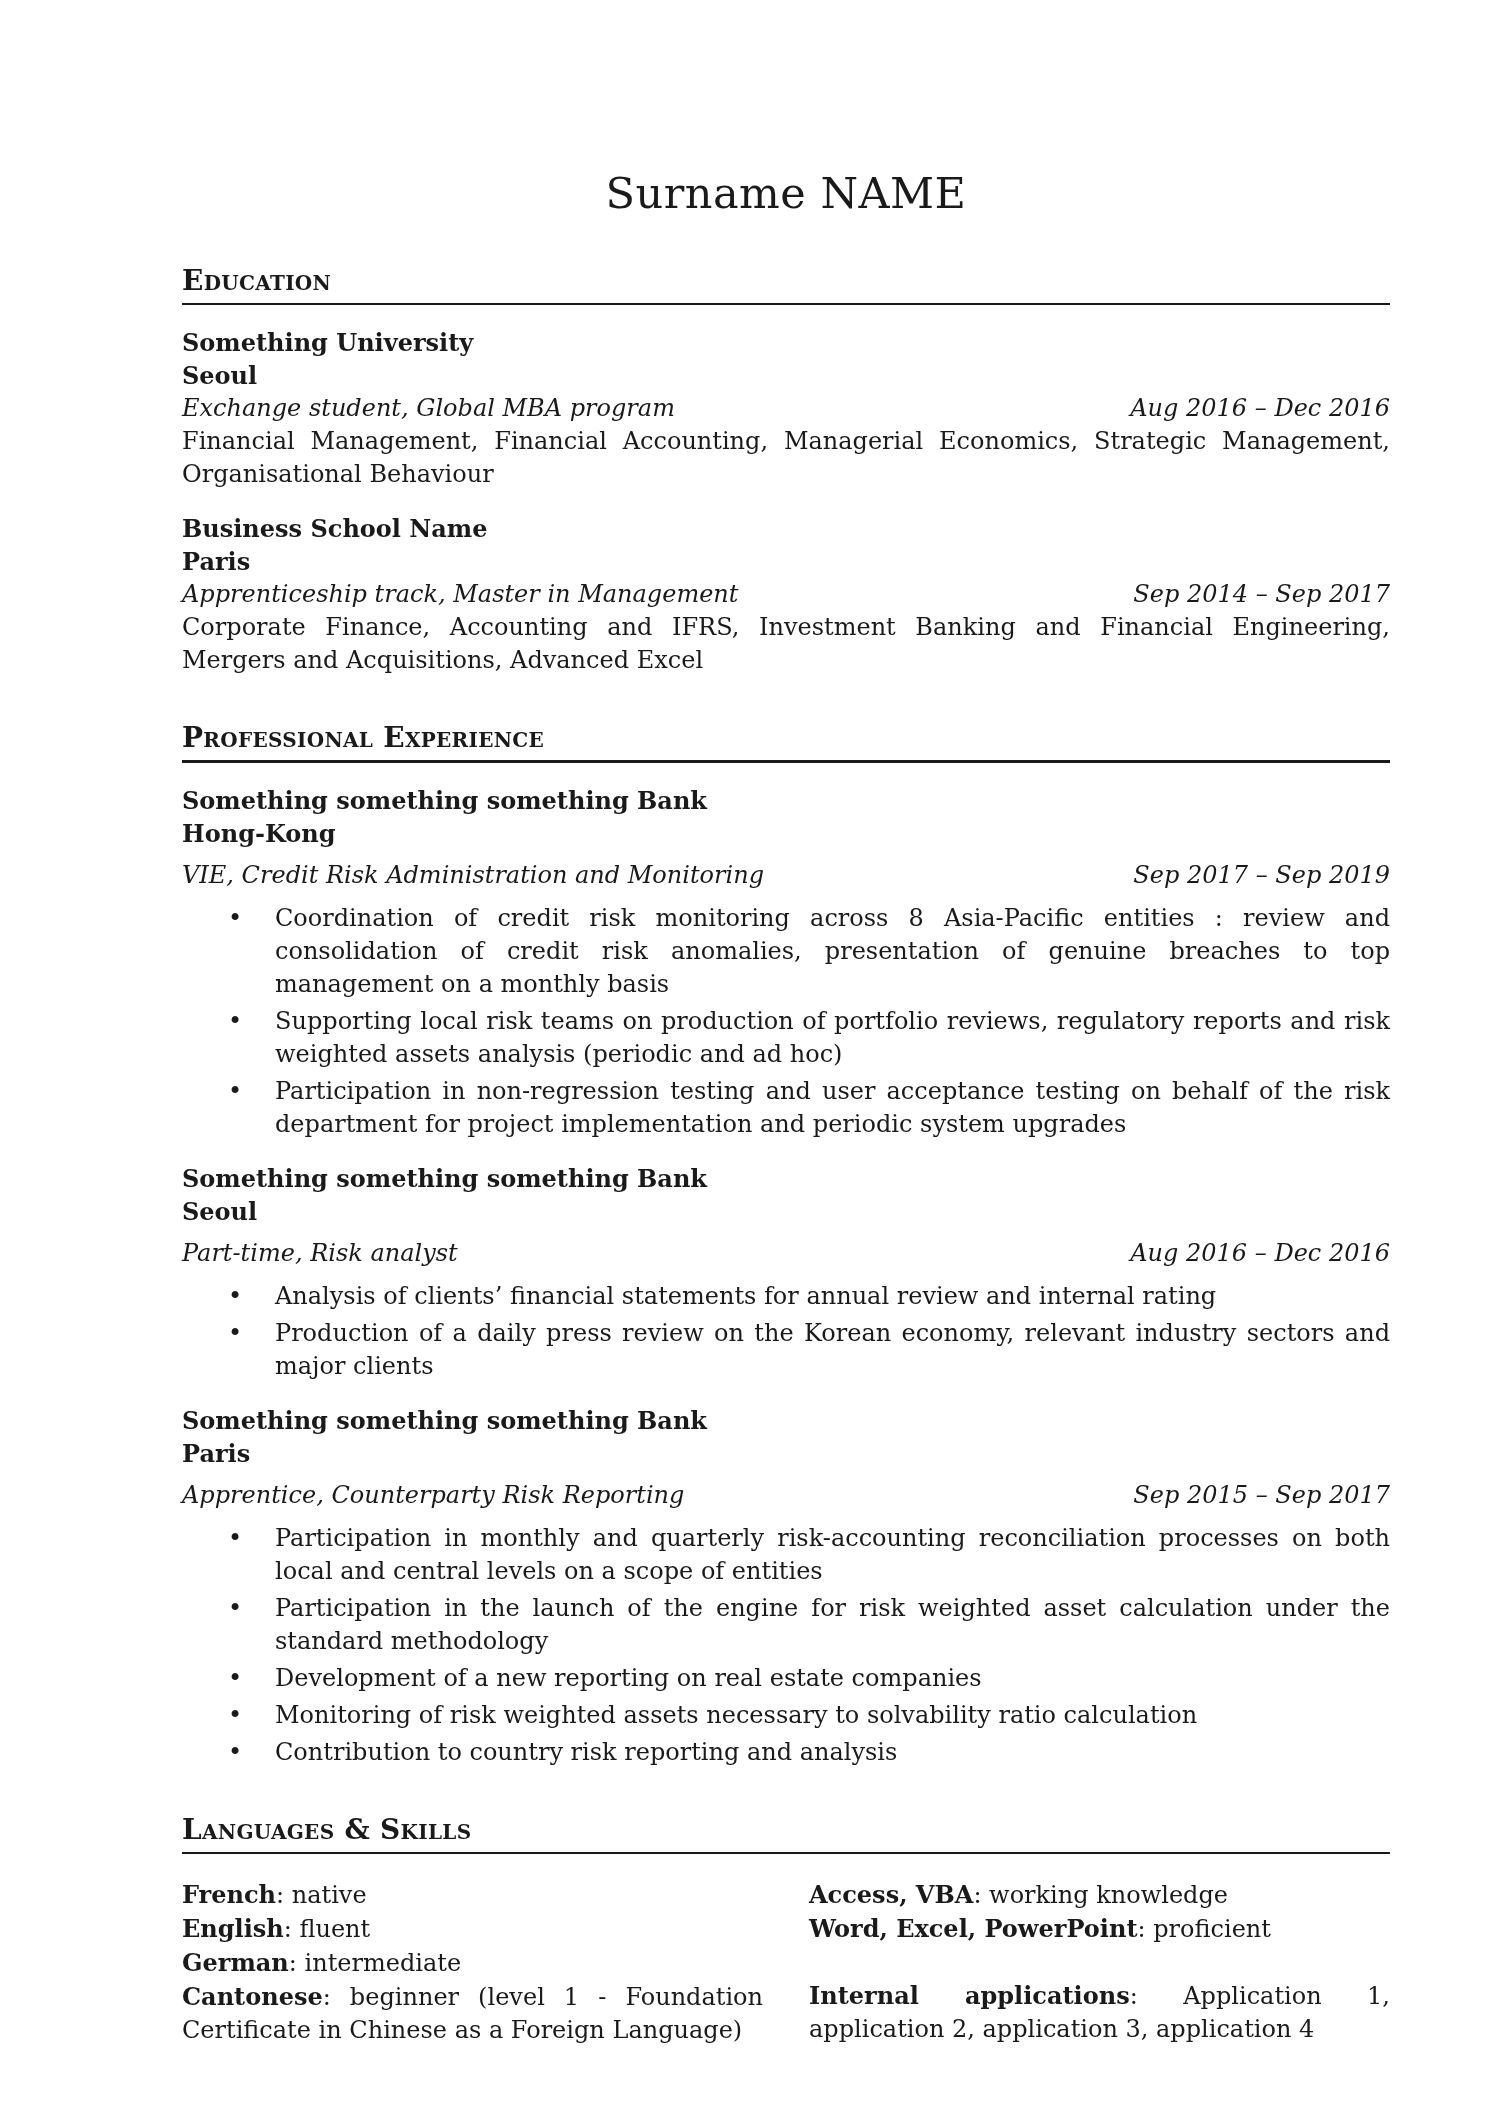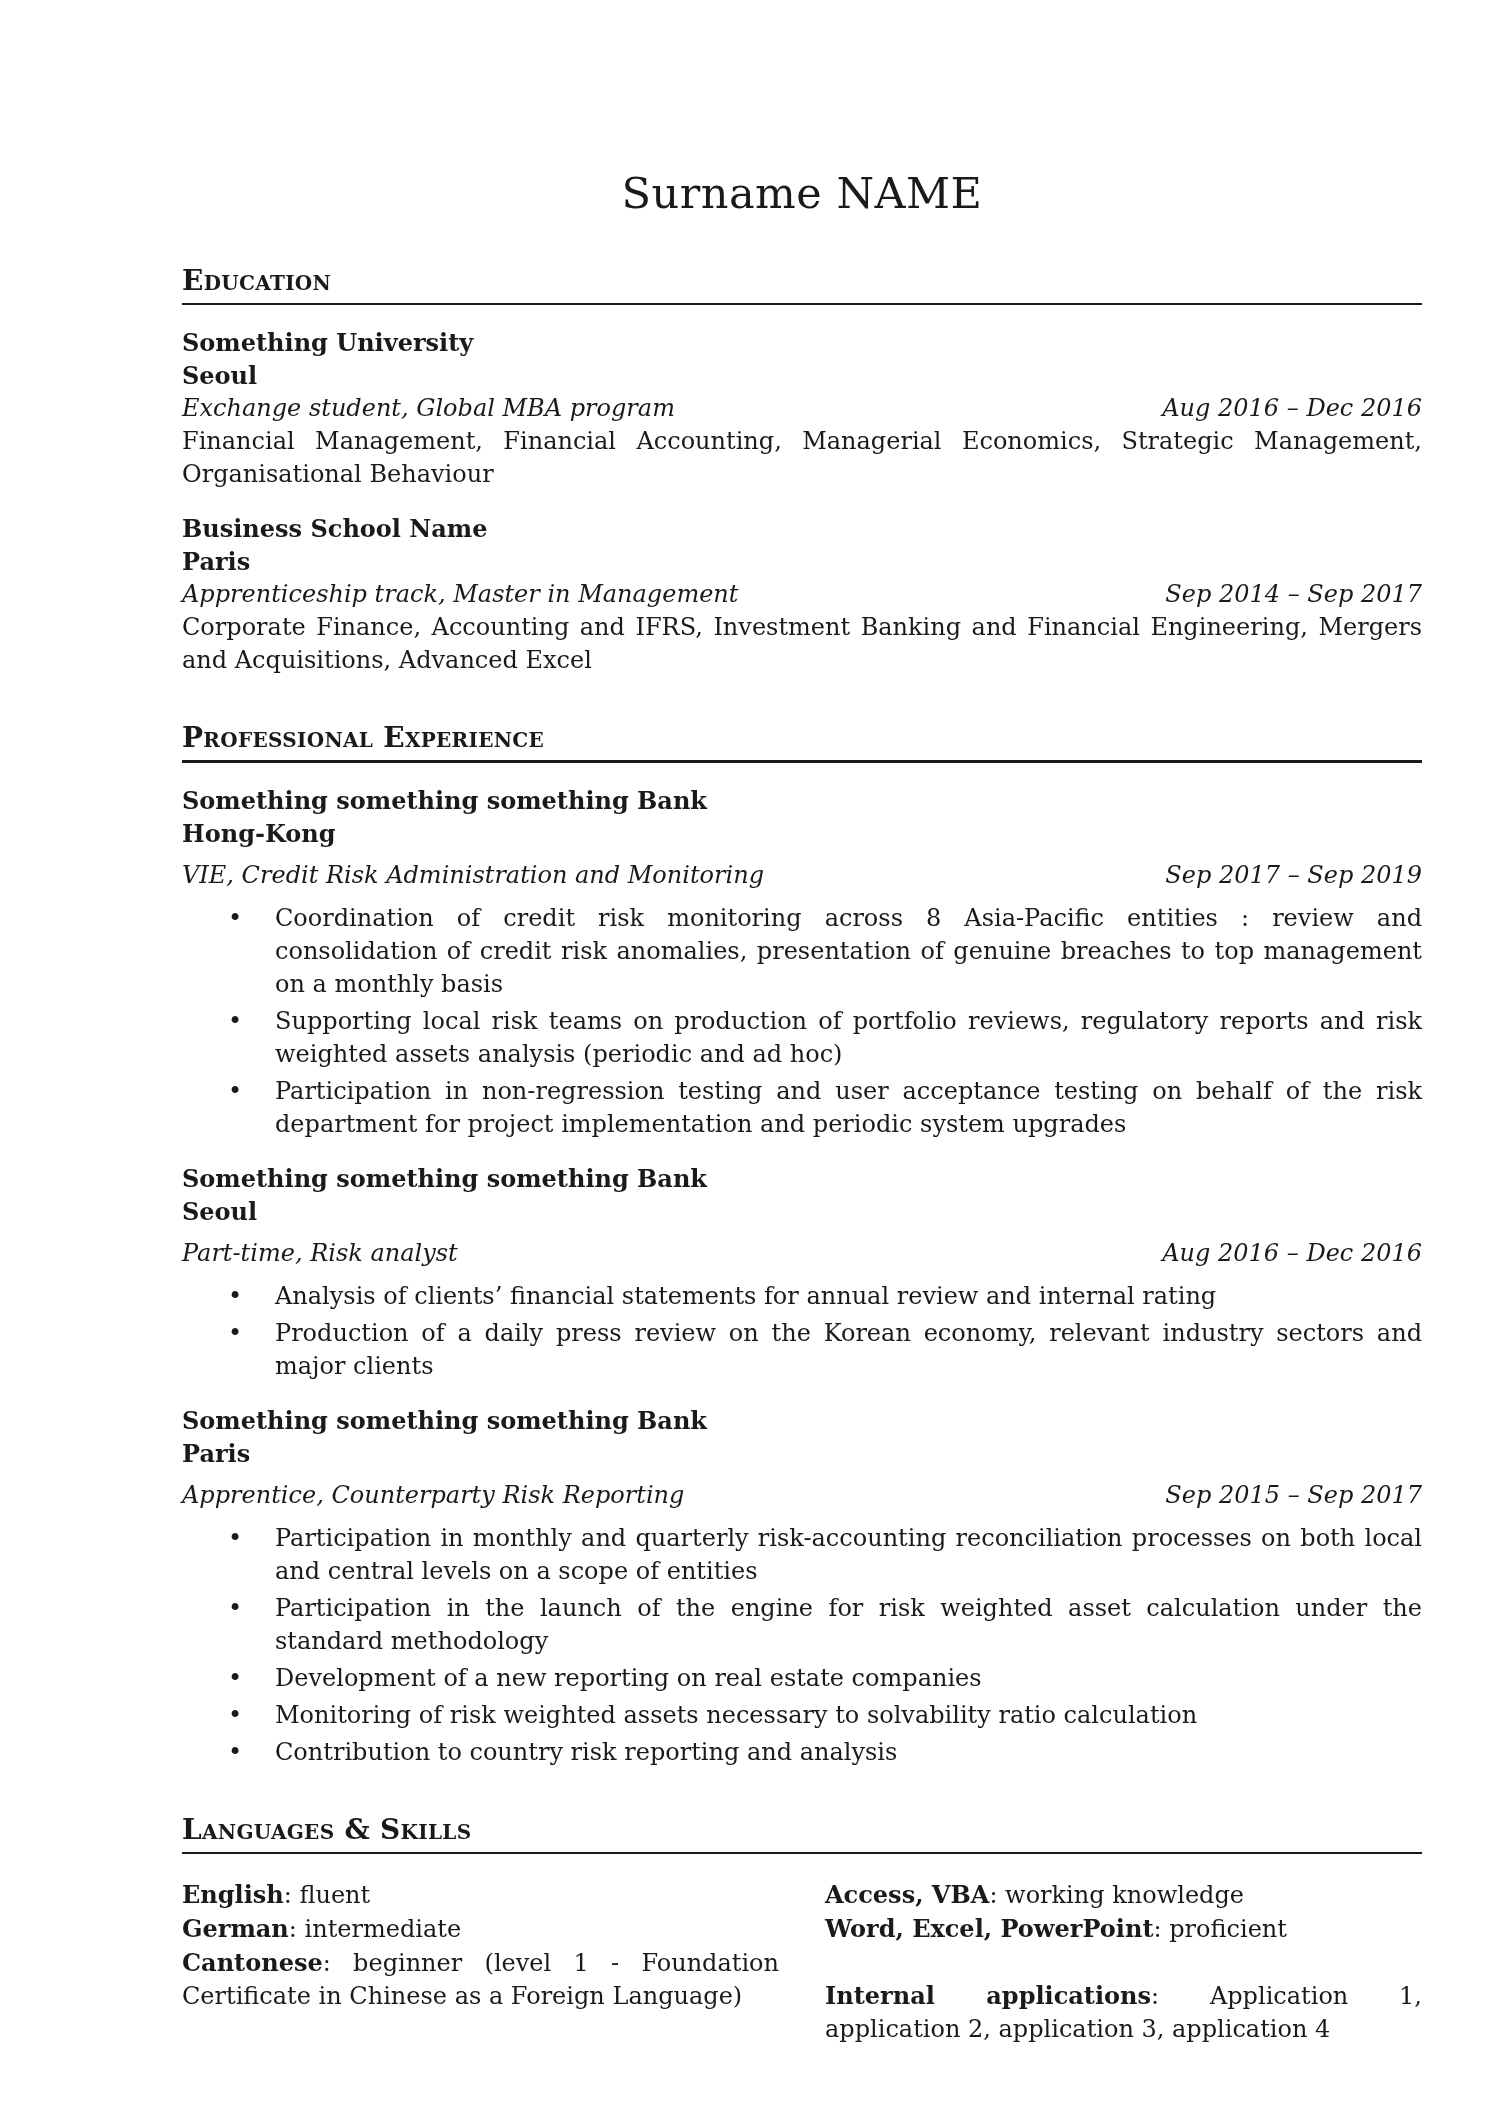--- a/index.html
+++ b/index.html
@@ -11,21 +11,21 @@
     width: 1500px;
     height: 2121px;
     overflow: hidden;
     font-family: "DejaVu Serif", "Liberation Serif", serif;
     color: #1a1a1a;
   }
   .page {
     box-sizing: border-box;
     width: 1500px;
     height: 2121px;
-    padding: 168px 78px 0 182px;
+    padding: 168px 110px 0 182px;
   }
   
   .doc-header { text-align: center; }
   .doc-title {
     margin: 0;
     font-size: 43px;
     font-weight: 400;
     line-height: 1.2;
     letter-spacing: 0.5px;
   }
@@ -193,20 +193,23 @@
     </div>
   </section>
 
   <section class="sec">
     <h2 class="sec-title">Languages &amp; Skills</h2>
     <div class="sec-rule"></div>
 
     <div class="cols">
       <div class="col">
         <p class="kv">
+          <span class="b">French</span><span>: native</span>
+        </p>
+        <p class="kv">
           <span class="b">English</span><span>: fluent</span>
         </p>
         <p class="kv">
           <span class="b">German</span><span>: intermediate</span>
         </p>
         <p class="kv">
           <span class="b">Cantonese</span><span>: beginner (level 1 - Foundation Certificate in Chinese as a Foreign Language)</span>
         </p>
       </div>
       <div class="col">

